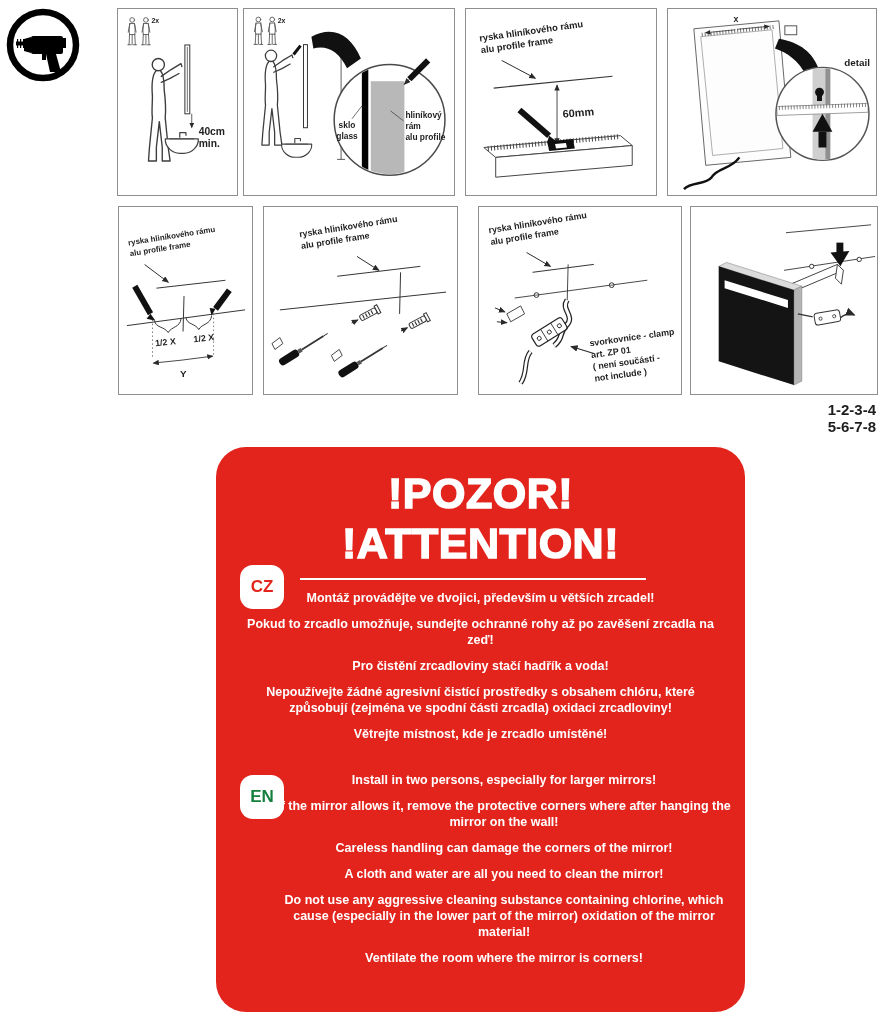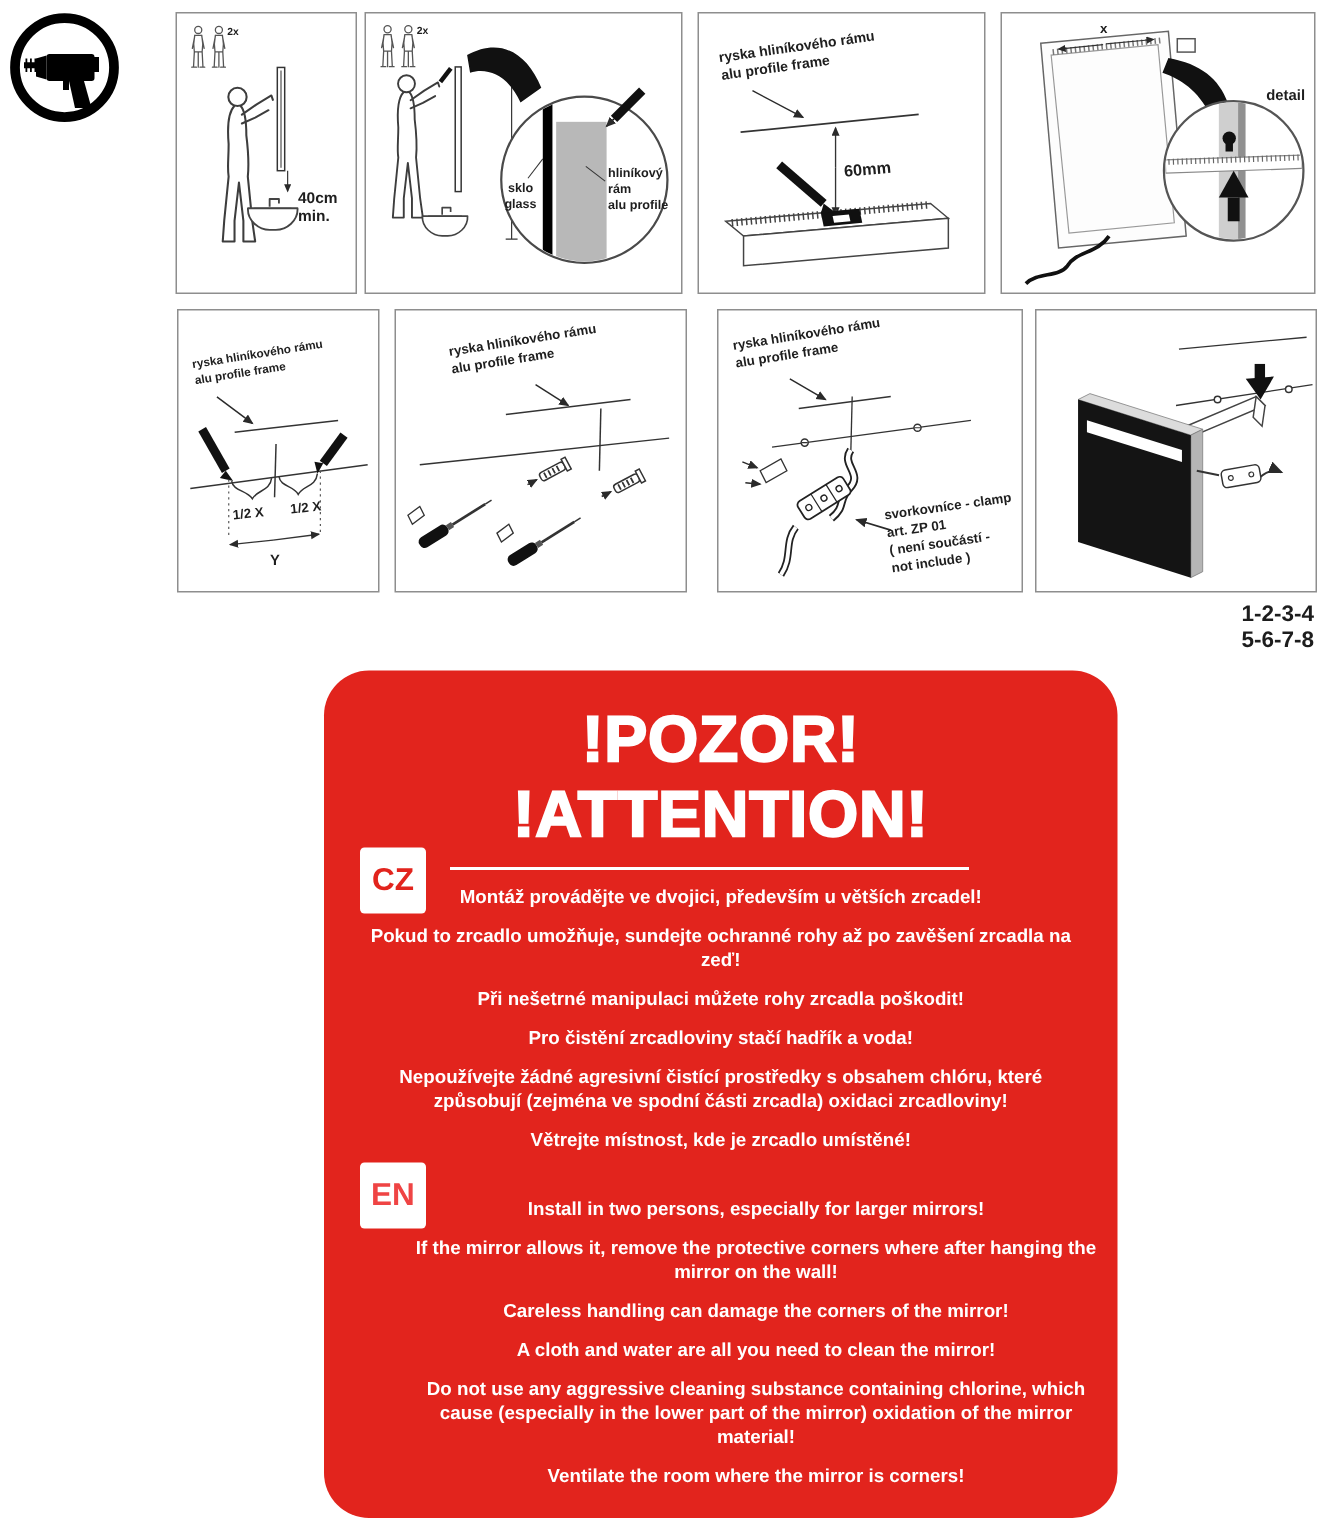--- a/index.html
+++ b/index.html
@@ -10,23 +10,23 @@
   svg text{font-family:"Liberation Sans",sans-serif;font-weight:bold;fill:#1e1e1e;}
   .seq{position:absolute;right:11px;top:401px;text-align:left;font-weight:bold;
        font-size:15px;line-height:17px;color:#1d1d1d;}
   .warning-box{position:absolute;left:216px;top:447px;width:529px;height:565px;
        border-radius:30px;text-align:center;font-weight:bold;}
   .w-title{padding-top:21px;font-size:43px;line-height:50px;letter-spacing:.5px;
        -webkit-text-stroke:1.5px #fff;}
   .w-divider{width:346px;height:2px;background:#fff;margin:10px 0 0 84px;}
   .w-items p{margin:10px auto 0;max-width:472px;font-size:12.5px;line-height:16px;}
   .w-items.en{margin-top:30px;margin-left:47px;}
-  .lang-badge{position:absolute;left:24px;width:44px;height:44px;border-radius:3px;
+  .lang-badge{position:absolute;left:24px;width:44px;height:44px;border-radius:13px;
        background:#fff;display:flex;align-items:center;justify-content:center;
-       font-size:21px;font-weight:bold;}
+       font-size:17px;font-weight:bold;}
   .badge-cz{top:118px;}
   .badge-en{top:328px;}
   .drill-wrap{position:absolute;left:4px;top:6px;width:78px;height:78px;}
 </style>
 </head>
 <body>
 
 <div class="sheet">
 
   <svg width="0" height="0" style="position:absolute" aria-hidden="true">
@@ -325,26 +325,25 @@
 
   <div class="warning-box" style="background: rgb(226, 36, 29);">
     <div style="color:#fff">
       <div class="w-title">
         <div>!POZOR!</div>
         <div>!ATTENTION!</div>
       </div>
       <div class="w-divider"></div>
 
       <div class="lang-badge badge-cz" style="color: rgb(226, 36, 29);">CZ</div>
-      <div class="lang-badge badge-en" style="color: #ef4444;">EN</div>
+      <div class="lang-badge badge-en" style="color: #15803d;">EN</div>
 
       <div class="w-items cz">
         <p>Montáž provádějte ve dvojici, především u větších zrcadel!</p>
         <p>Pokud to zrcadlo umožňuje, sundejte ochranné rohy až po zavěšení zrcadla na zeď!</p>
-        <p>Při nešetrné manipulaci můžete rohy zrcadla poškodit!</p>
         <p>Pro čistění zrcadloviny stačí hadřík a voda!</p>
         <p>Nepoužívejte žádné agresivní čistící prostředky s obsahem chlóru, které způsobují (zejména ve spodní části zrcadla) oxidaci zrcadloviny!</p>
         <p>Větrejte místnost, kde je zrcadlo umístěné!</p>
       </div>
       <div class="w-items en">
         <p>Install in two persons, especially for larger mirrors!</p>
         <p>If the mirror allows it, remove the protective corners where after hanging the mirror on the wall!</p>
         <p>Careless handling can damage the corners of the mirror!</p>
         <p>A cloth and water are all you need to clean the mirror!</p>
         <p>Do not use any aggressive cleaning substance containing chlorine, which cause (especially in the lower part of the mirror) oxidation of the mirror material!</p>

